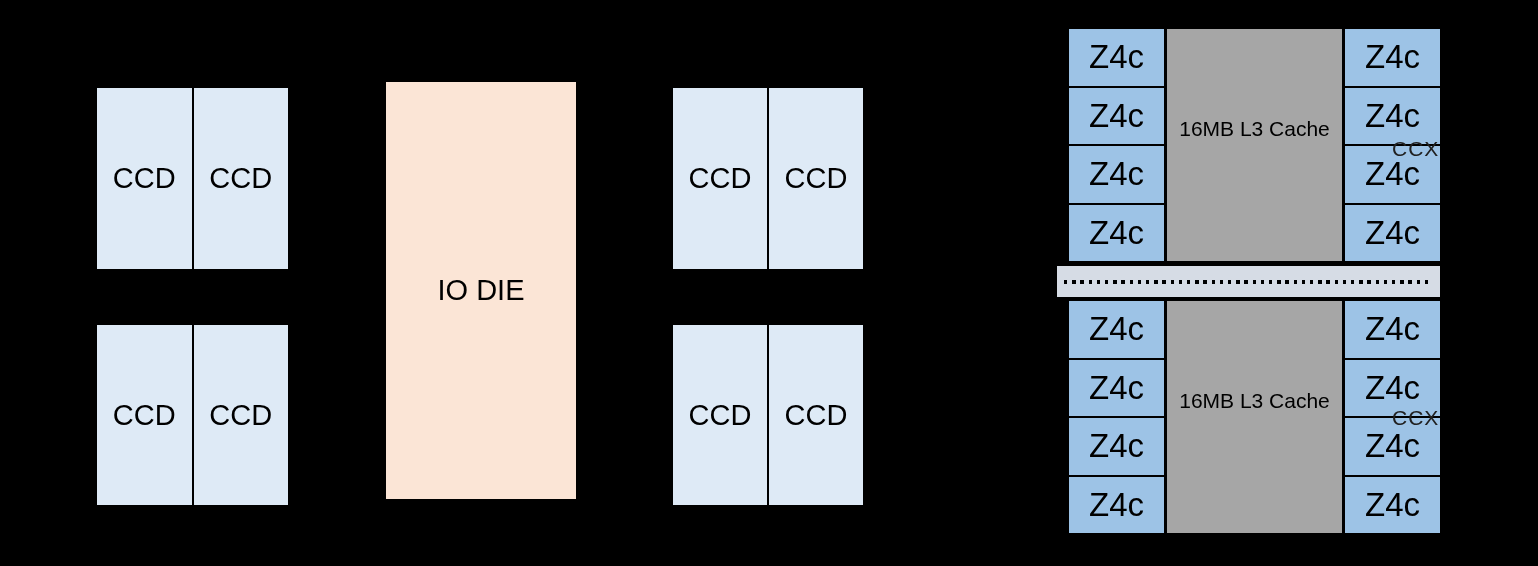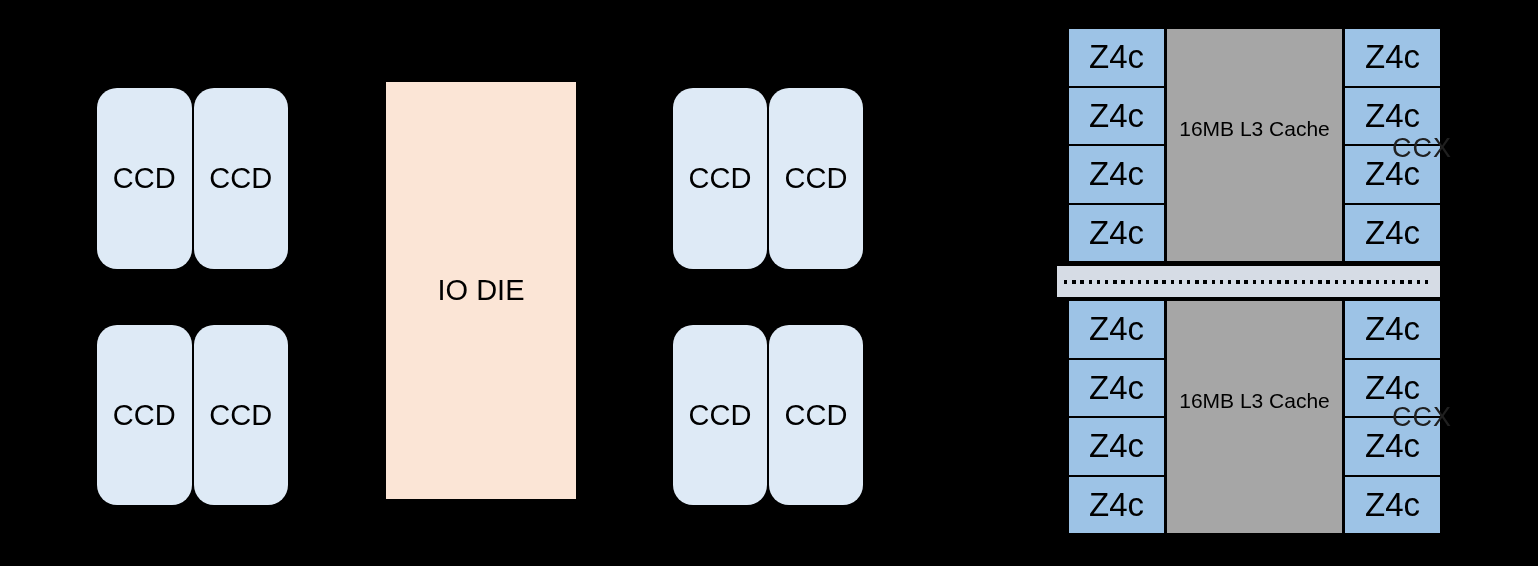--- a/index.html
+++ b/index.html
@@ -24,21 +24,20 @@
     gap: 2px;
   }
   .ccd-cell {
     flex: 1;
     background: var(--ccd-fill, #DEEAF6);
     display: flex;
     align-items: center;
     justify-content: center;
     font-size: 29px;
     color: #000;
-    border-radius: 20px;
   }
   #pair-top-left     { left: 97px;  top: 88px;  width: 191px; height: 181px; }
   #pair-bottom-left  { left: 97px;  top: 325px; width: 191px; height: 180px; }
   #pair-top-right    { left: 673px; top: 88px;  width: 190px; height: 181px; }
   #pair-bottom-right { left: 673px; top: 325px; width: 190px; height: 180px; }
 
   
   #io-die {
     position: absolute;
     left: 386px; top: 82px; width: 190px; height: 417px;
@@ -104,21 +103,21 @@
     width: 100%;
     height: 4px;
     background: repeating-linear-gradient(90deg, #000 0 3.5px, transparent 3.5px 8.2px);
   }
 
   
   .ccx-side-label {
     position: absolute;
     left: 1392px;
     width: 58px;
-    font-size: 27px;
+    font-size: 21px;
     line-height: 23px;
     color: var(--ccx-label, #202020);
     letter-spacing: 1px;
   }
   #ccx-label-top    { top: 137px; }
   #ccx-label-bottom { top: 406px; }
 </style>
 </head>
 <body>
 

